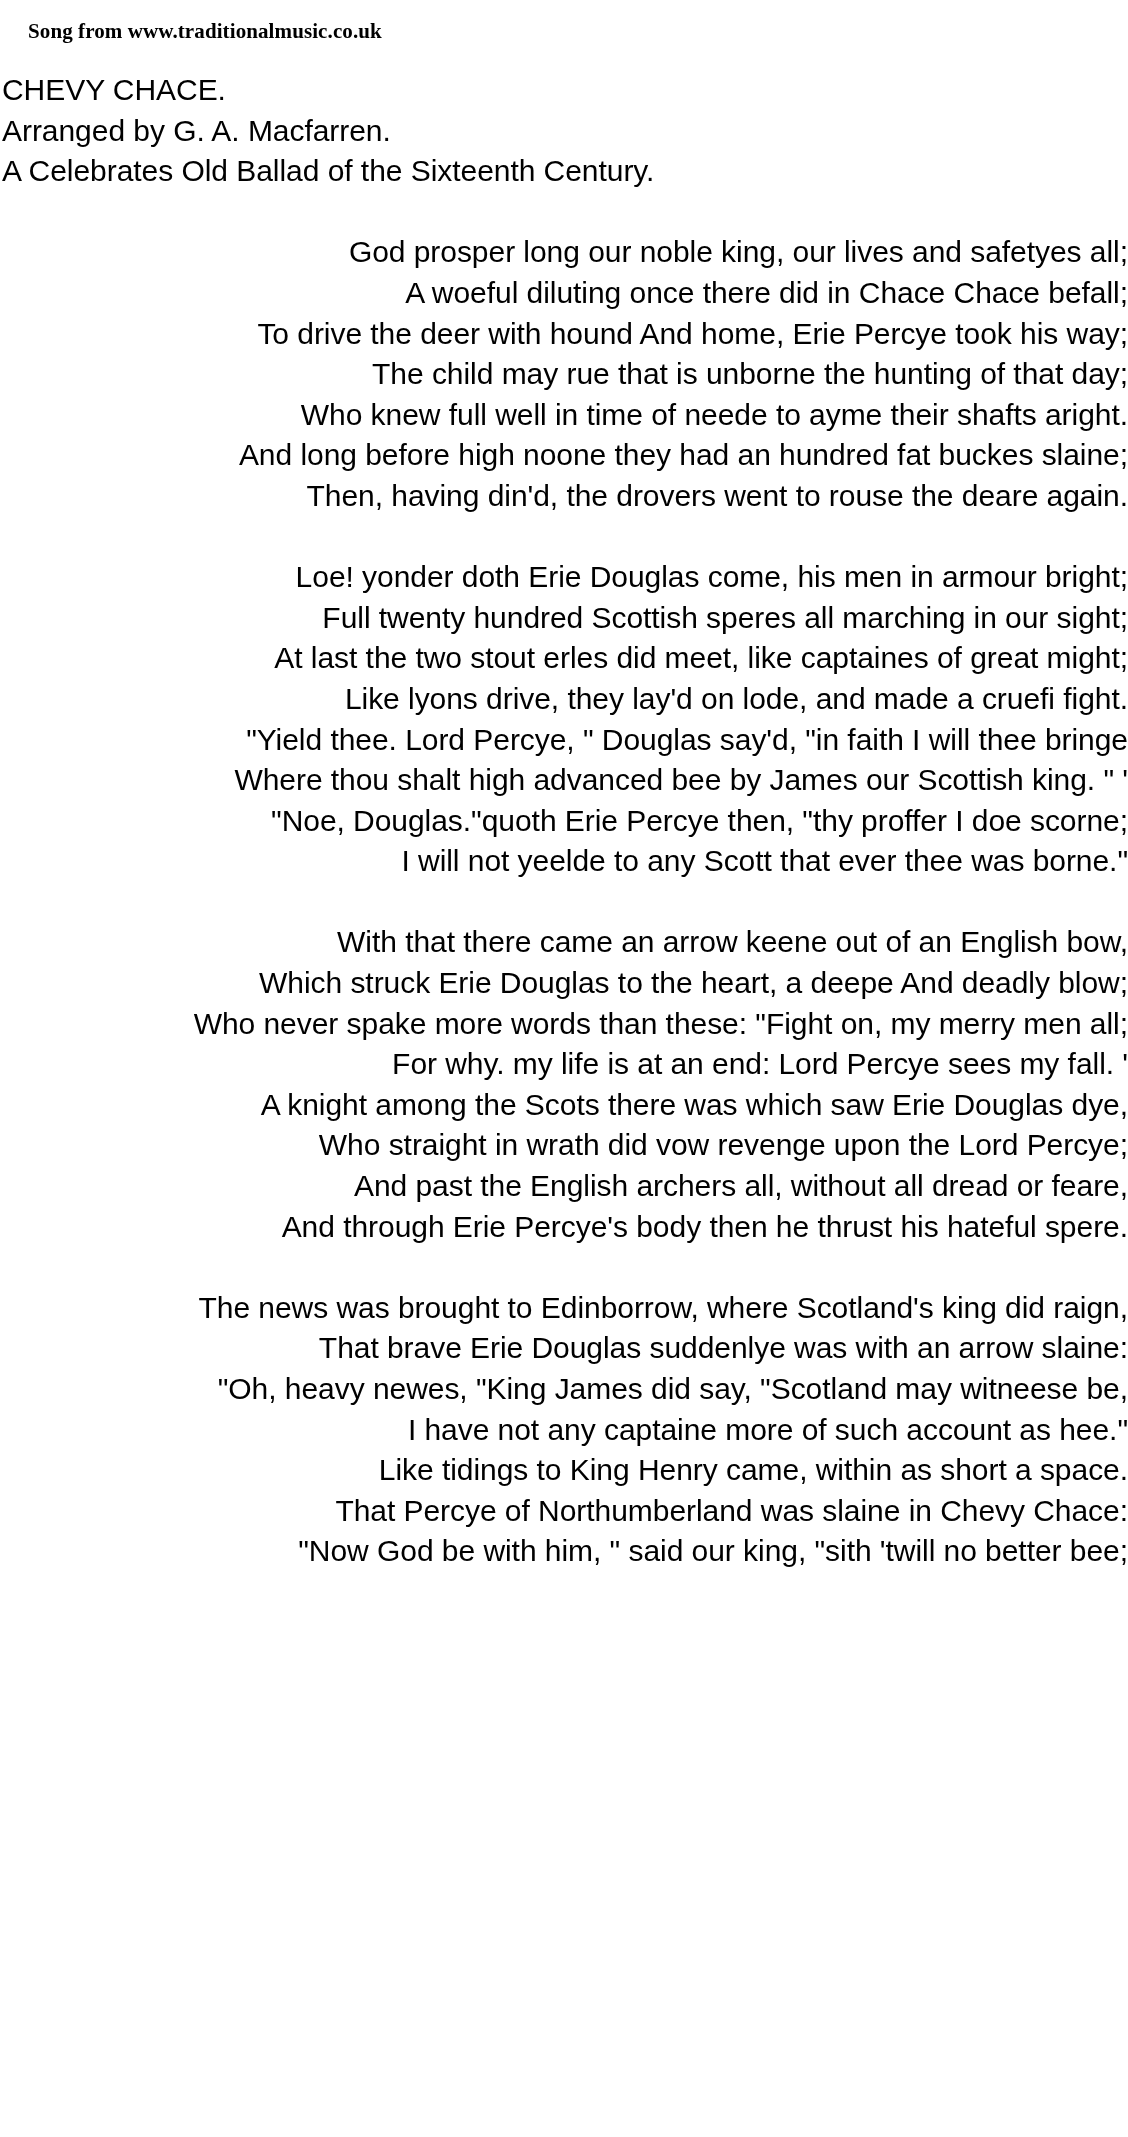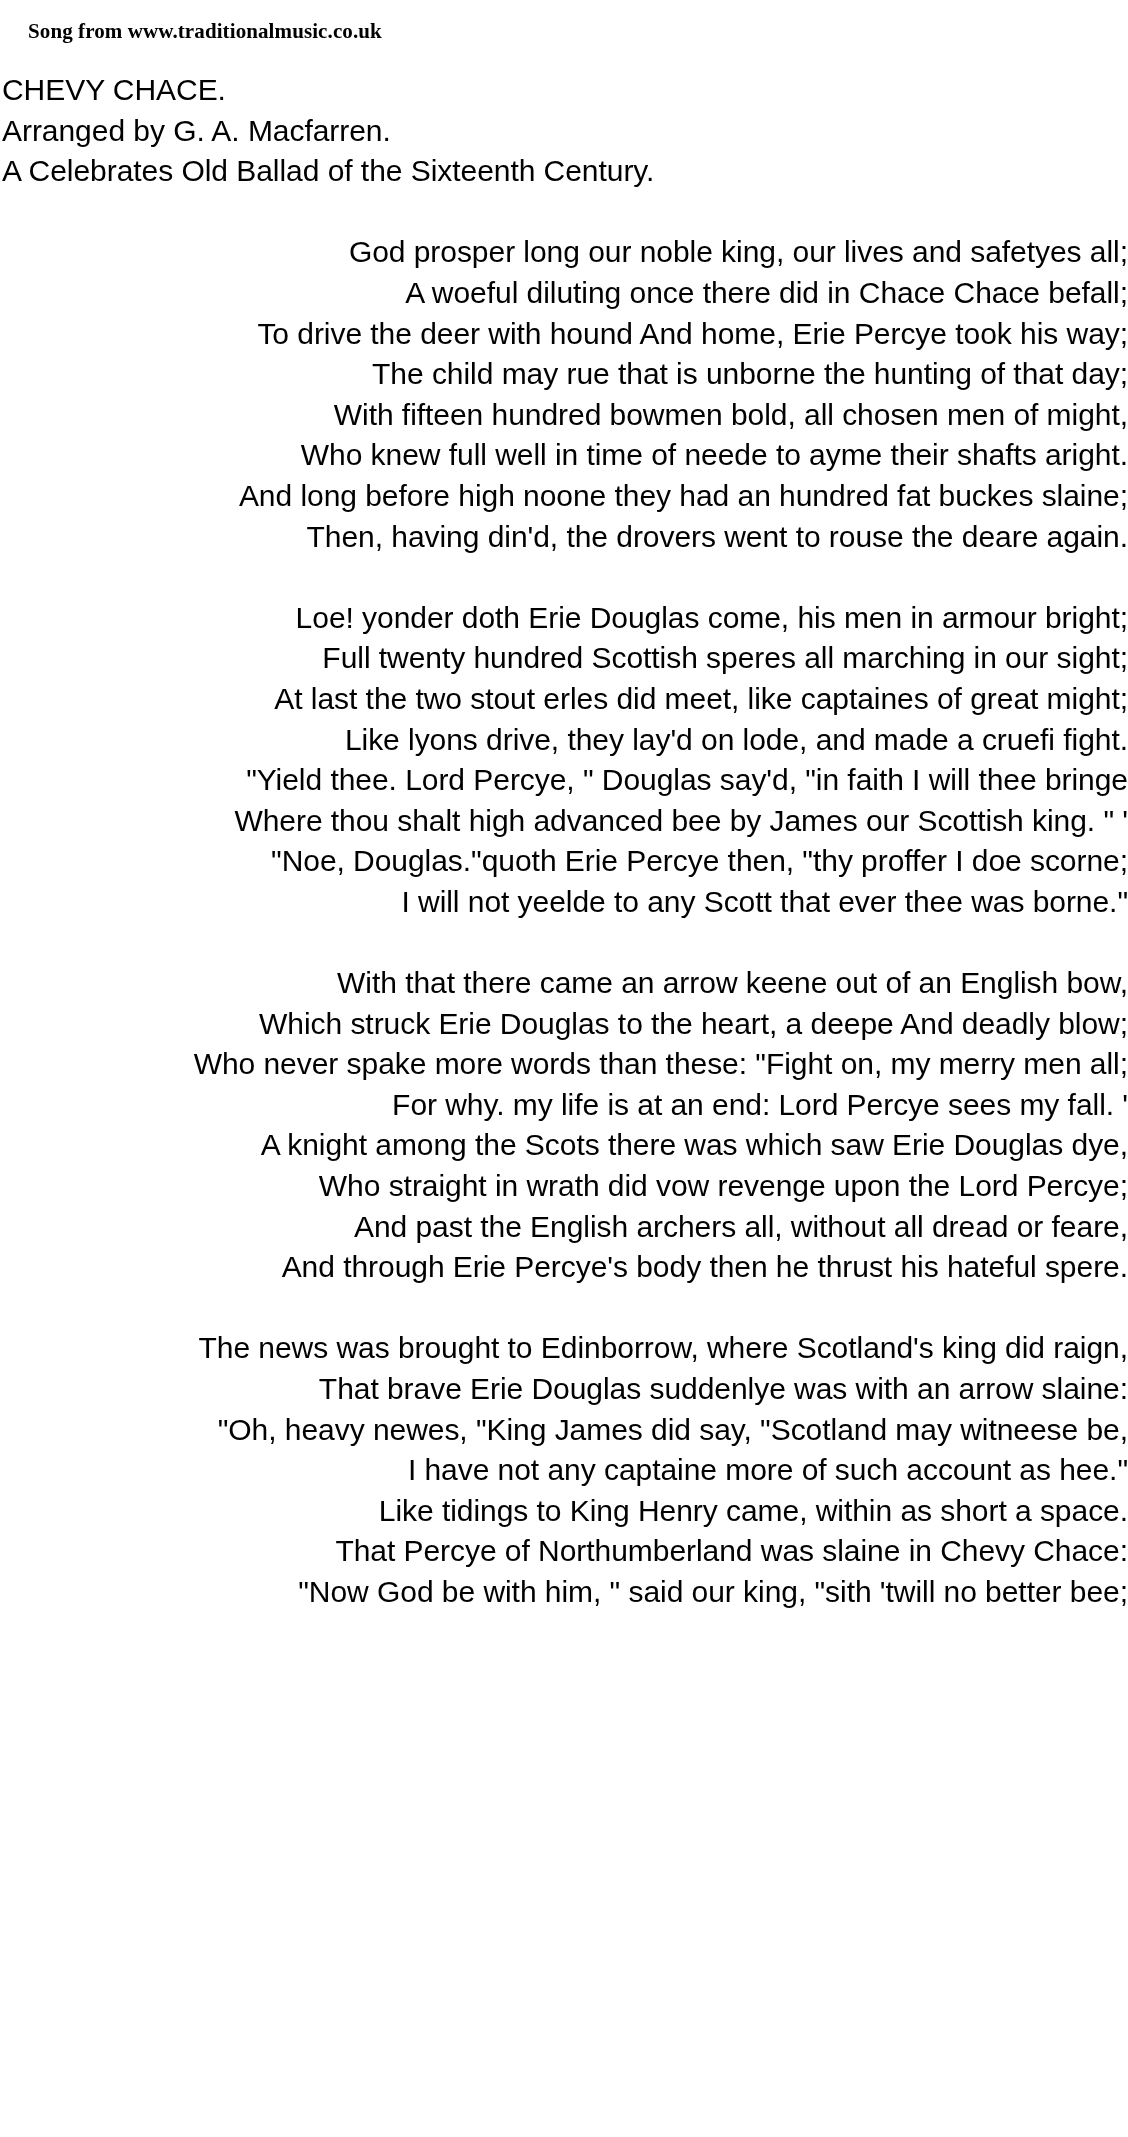--- a/index.html
+++ b/index.html
@@ -63,21 +63,20 @@
       <div class="song-line">A Celebrates Old Ballad of the Sixteenth Century.</div>
     </div>
 
     <div class="blank-line"></div>
 
     <div class="stanza">
       <div class="song-line">God prosper long our noble king, our lives and safetyes all;</div>
       <div class="song-line">A woeful diluting once there did in Chace Chace befall;</div>
       <div class="song-line">To drive the deer with hound And home, Erie Percye took his way;</div>
       <div class="song-line">The child may rue that is unborne the hunting of that day;</div>
-      <div class="song-line">With fifteen hundred bowmen bold, all chosen men of might,</div>
       <div class="song-line">Who knew full well in time of neede to ayme their shafts aright.</div>
       <div class="song-line">And long before high noone they had an hundred fat buckes slaine;</div>
       <div class="song-line">Then, having din'd, the drovers went to rouse the deare again.</div>
     </div>
 
     <div class="blank-line"></div>
 
     <div class="stanza">
       <div class="song-line">Loe! yonder doth Erie Douglas come, his men in armour bright;</div>
       <div class="song-line">Full twenty hundred Scottish speres all marching in our sight;</div>

